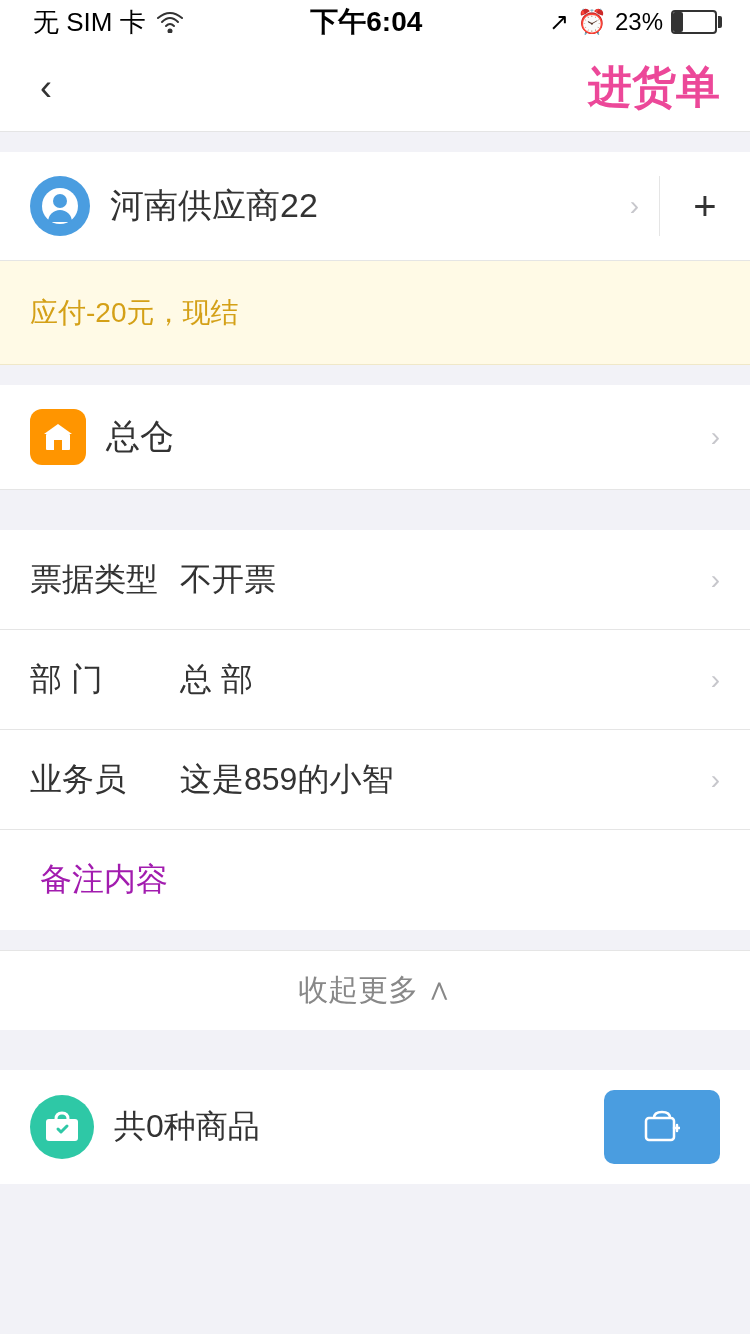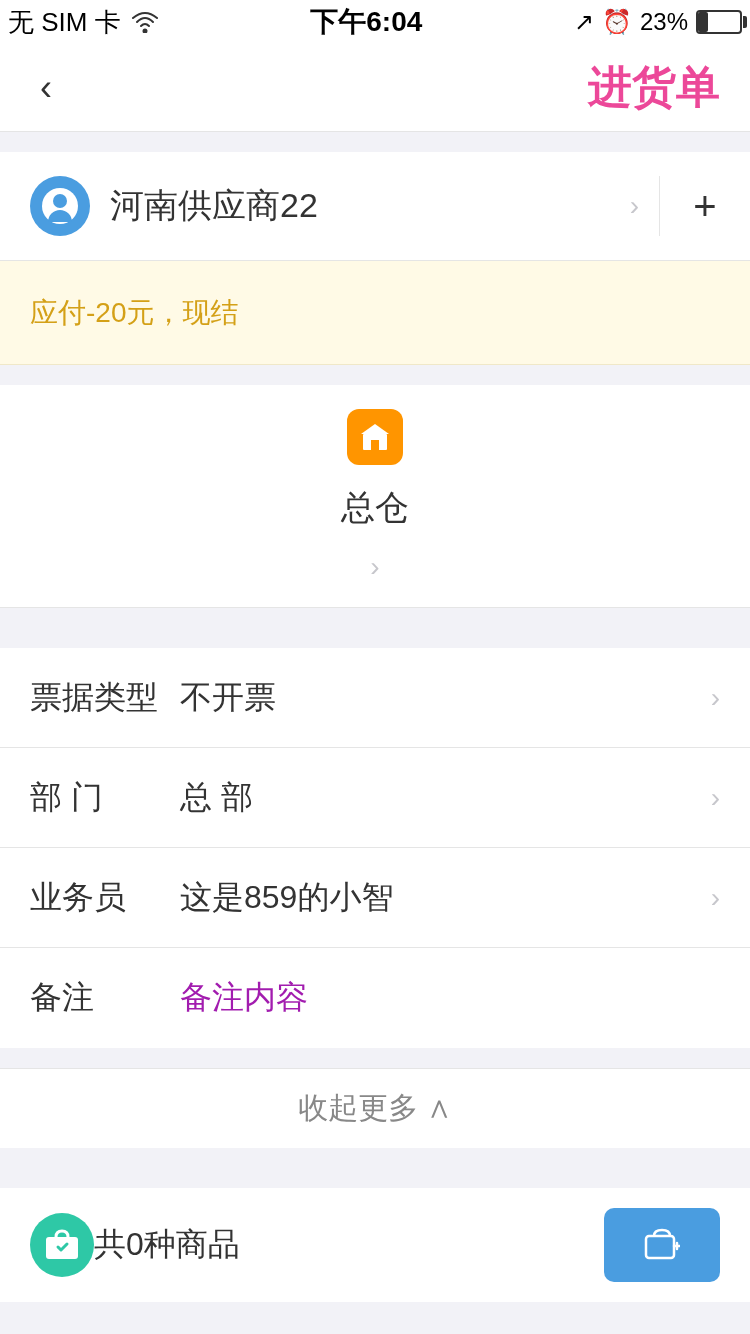--- a/index.html
+++ b/index.html
@@ -13,21 +13,21 @@
     }
 
     
     .status-bar {
       width: 750px;
       height: 44px;
       background: #fff;
       display: flex;
       align-items: center;
       justify-content: space-between;
-      padding: 0 8px;
+      padding: 0 33px;
       font-size: 26px;
       font-weight: 500;
     }
     .status-left {
       display: flex;
       align-items: center;
       gap: 10px;
     }
     .status-center {
       font-size: 28px;
@@ -193,21 +193,20 @@
     .warehouse-section {
       background: #fff;
       margin-top: 0;
     }
     .warehouse-row {
       display: flex;
       align-items: center;
       padding: 24px 30px;
       gap: 20px;
       border-bottom: 1px solid #e5e5e5;
-      flex-direction: column;
     }
     .warehouse-icon {
       width: 56px;
       height: 56px;
       border-radius: 12px;
       background: #ff9500;
       display: flex;
       align-items: center;
       justify-content: center;
       flex-shrink: 0;
@@ -269,20 +268,21 @@
       color: #888;
     }
 
     
     .bottom-bar {
       background: #fff;
       margin-top: 20px;
       display: flex;
       align-items: center;
       padding: 20px 30px;
+      gap: 20px;
     }
     .product-icon {
       width: 64px;
       height: 64px;
       border-radius: 50%;
       background: #2ec8a6;
       display: flex;
       align-items: center;
       justify-content: center;
       flex-shrink: 0;
@@ -384,21 +384,20 @@
     <span class="chevron">›</span>
   </div>
 
   <div class="form-row">
     <span class="form-label">业务员</span>
     <span class="form-value">这是859的小智</span>
     <span class="chevron">›</span>
   </div>
 
   <div class="form-row">
-    <span class="form-label">备注</span>
     <span class="form-placeholder">备注内容</span>
   </div>
 </div>
 
 <div class="collapse-bar">
   <span class="collapse-text">收起更多 ∧</span>
 </div>
 
 <div class="section-gap"></div>
 

